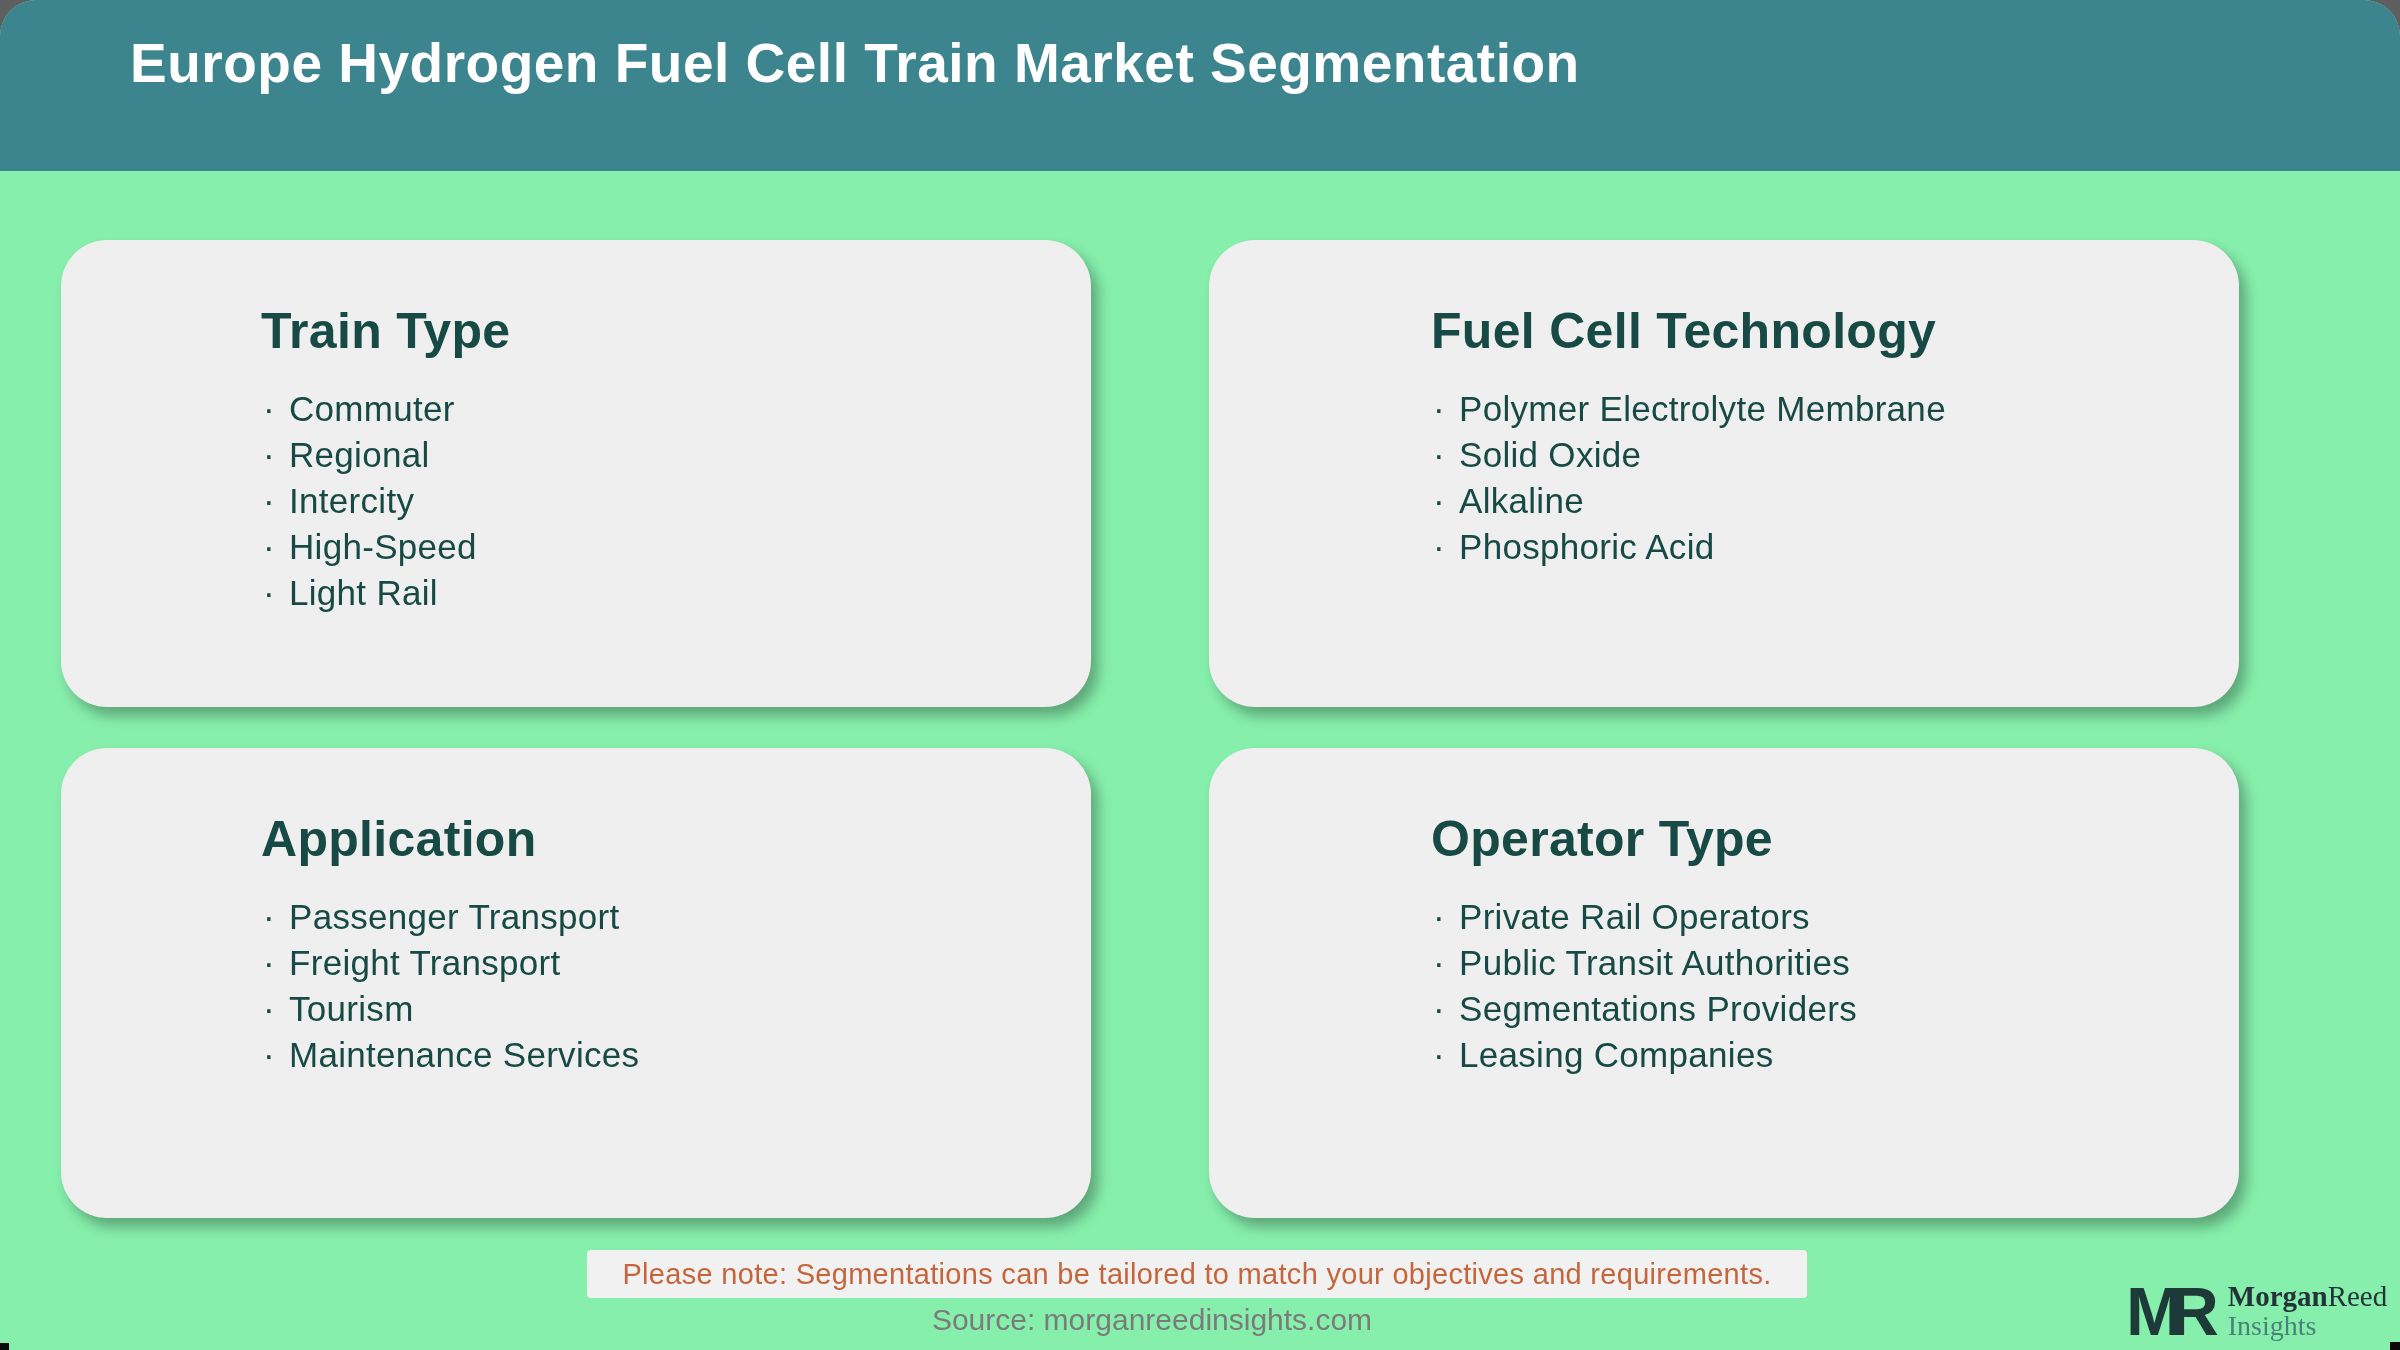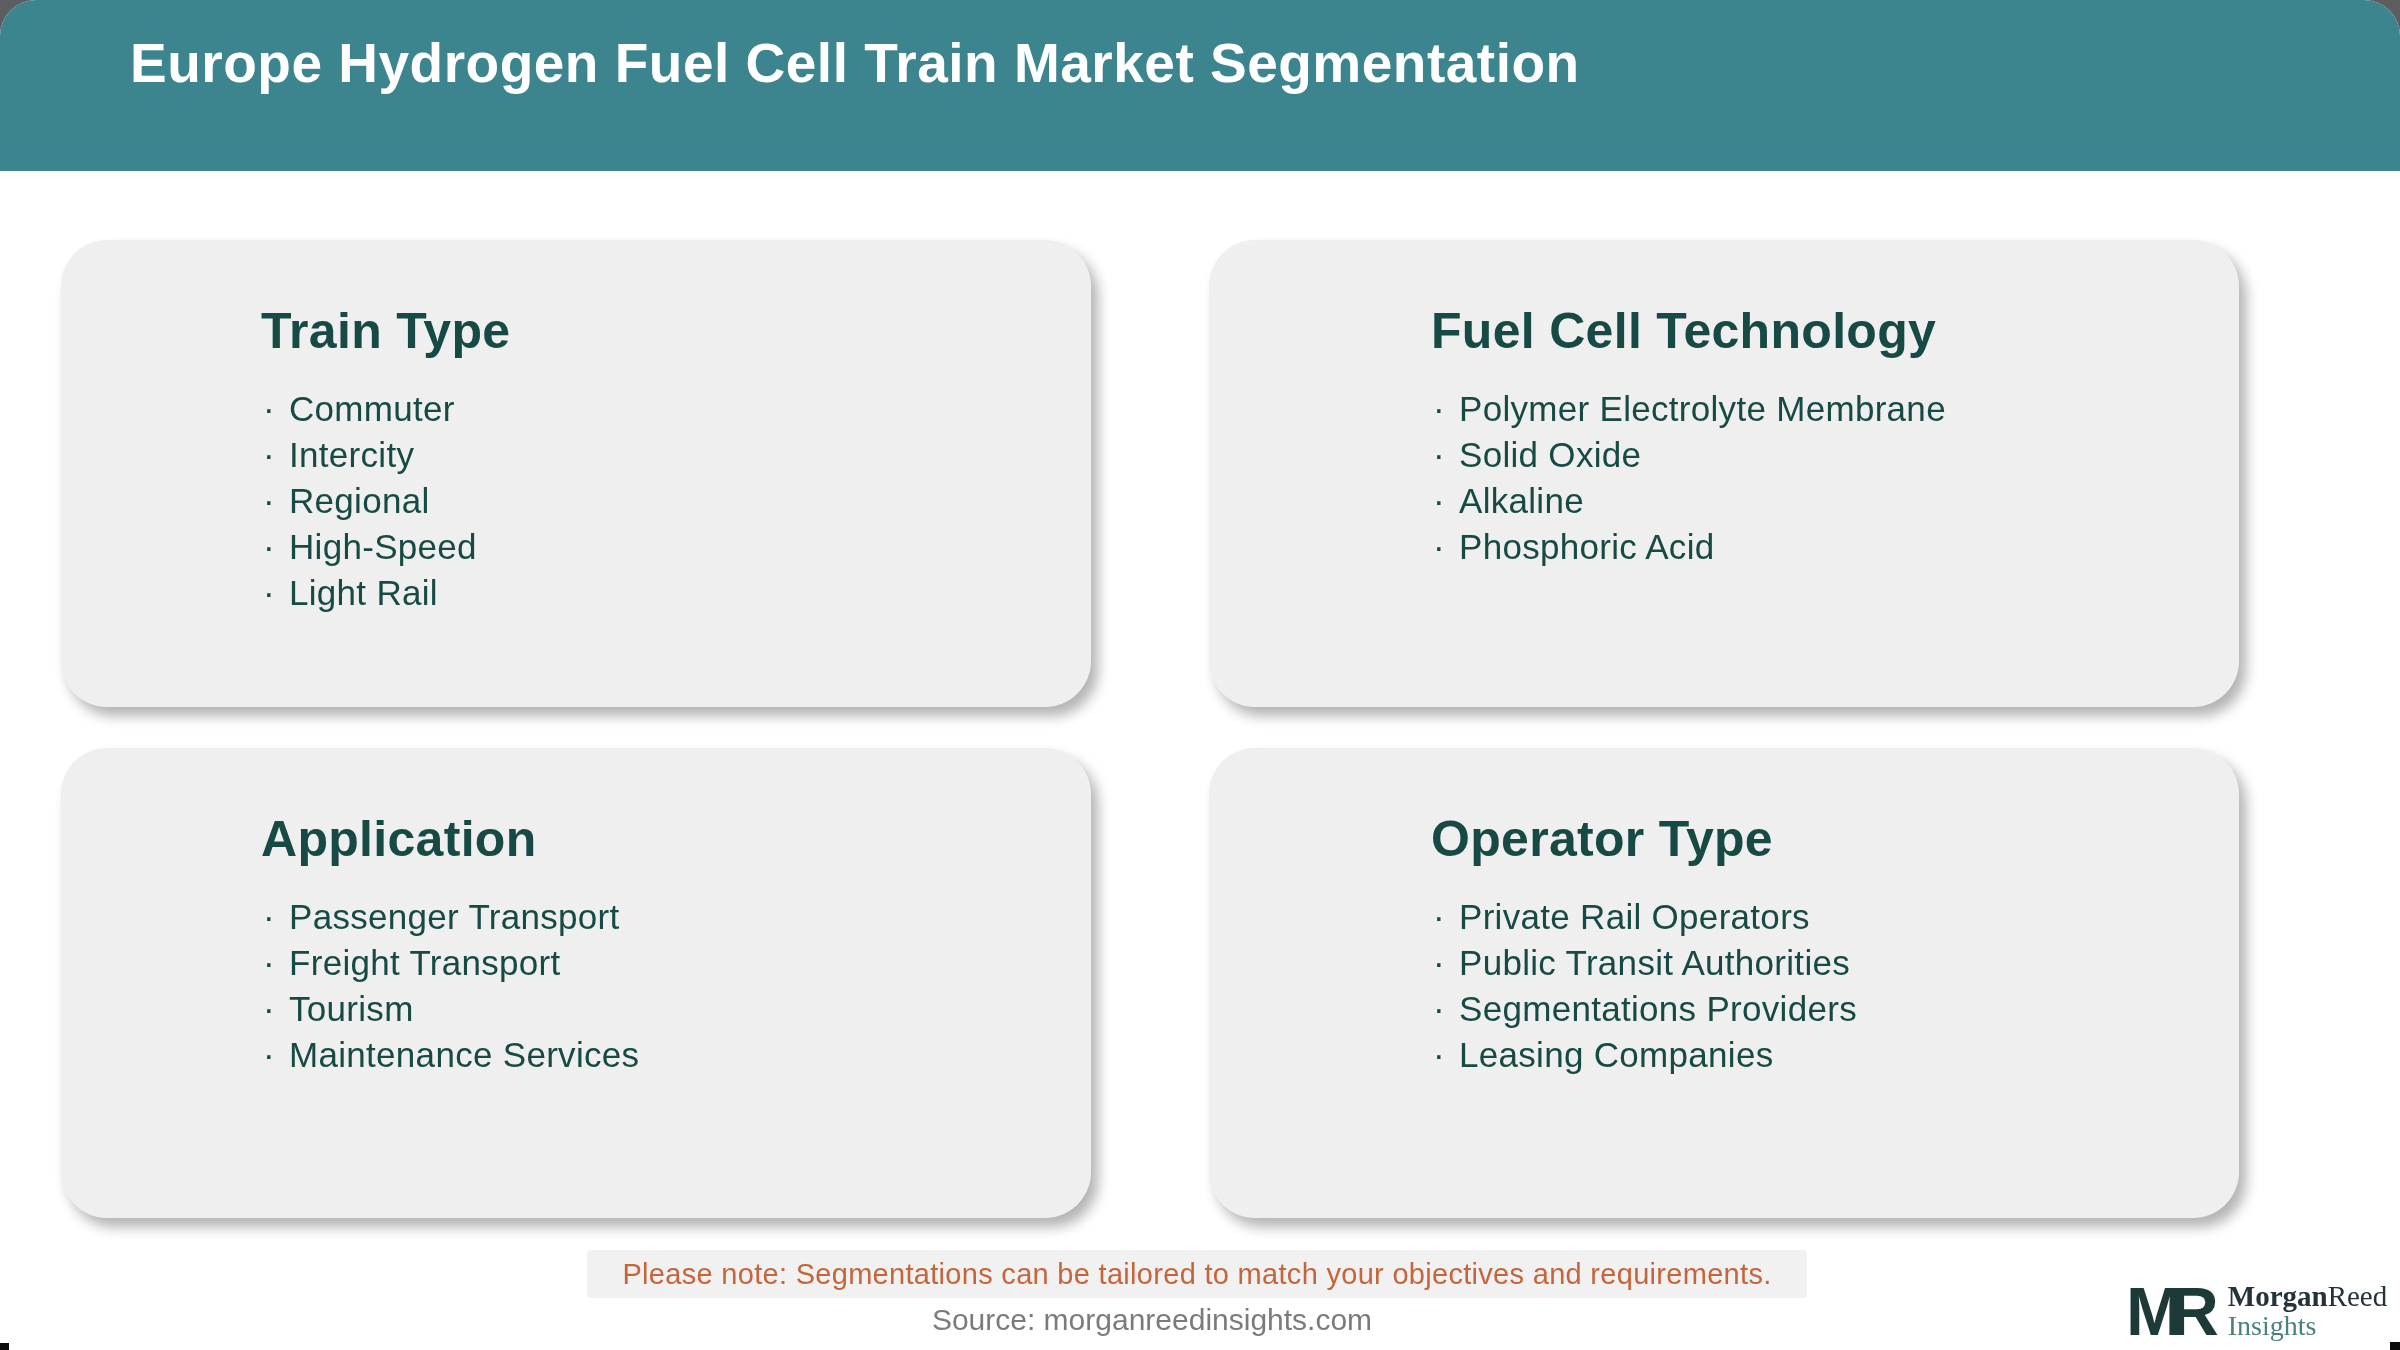--- a/index.html
+++ b/index.html
@@ -10,21 +10,21 @@
     width: 2400px;
     height: 1350px;
     background: #5d5e60;
     font-family: "Liberation Sans", sans-serif;
     overflow: hidden;
   }
   .slide {
     position: relative;
     width: 2400px;
     height: 1350px;
-    background: #ffffff;
+    background: #86efac;
     border-radius: 36px 36px 0 0;
     overflow: hidden;
   }
   .header {
     position: absolute;
     left: 0;
     top: 0;
     width: 2400px;
     height: 171px;
     background: #3d858e;
@@ -147,22 +147,22 @@
 <div class="slide">
 
   <div class="header">
     <div class="header-title">Europe Hydrogen Fuel Cell Train Market Segmentation</div>
   </div>
 
   <div class="card card-1">
     <h2 class="card-title">Train Type</h2>
     <ul class="card-list">
       <li>Commuter</li>
+      <li>Regional</li>
       <li>Intercity</li>
-      <li>Regional</li>
       <li>High-Speed</li>
       <li>Light Rail</li>
     </ul>
   </div>
 
   <div class="card card-2">
     <h2 class="card-title">Fuel Cell Technology</h2>
     <ul class="card-list">
       <li>Polymer Electrolyte Membrane</li>
       <li>Solid Oxide</li>

